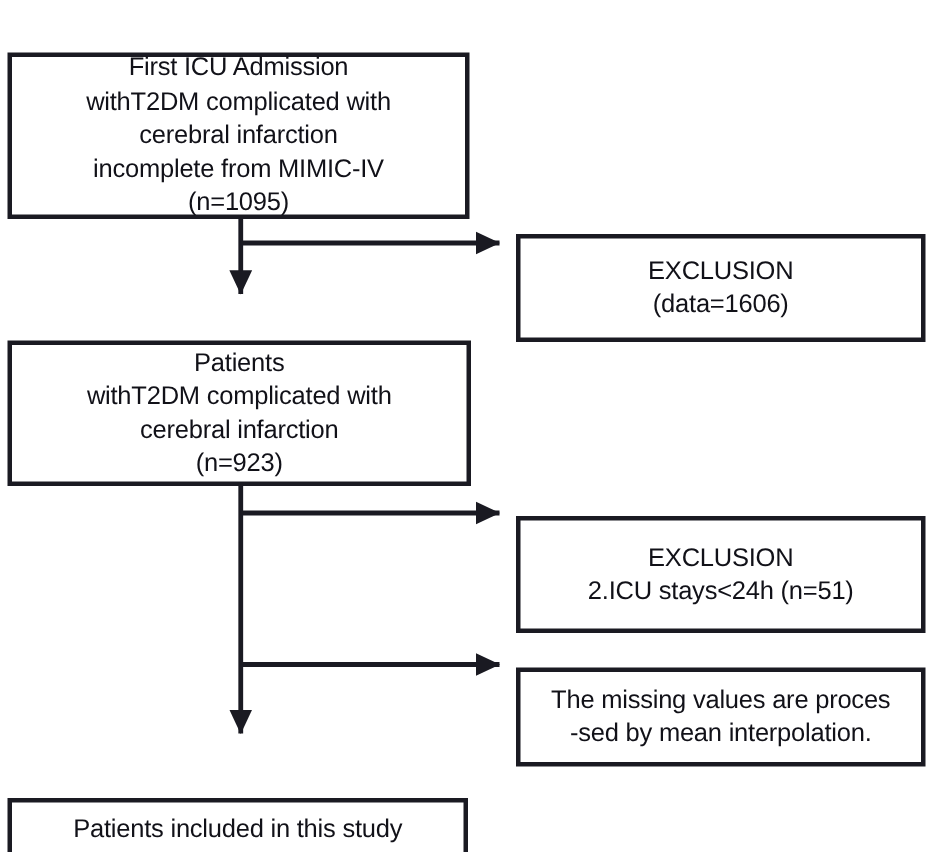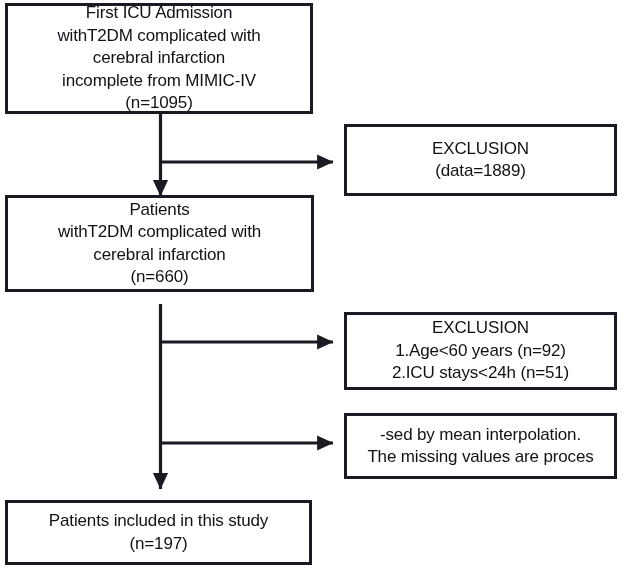--- a/index.html
+++ b/index.html
@@ -25,20 +25,21 @@
     background: #ffffff;
     display: flex;
     flex-direction: column;
     align-items: center;
     justify-content: center;
     text-align: center;
     color: #111118;
     font-size: 17px;
     line-height: 1.32;
     letter-spacing: -0.15px;
+    margin-top: 32px;
   }
   .node .line {
     display: block;
     white-space: nowrap;
   }
   
   #node-cohort-initial {
     left: 5px;  top: 3px;   width: 308px; height: 111px;
   }
   #node-cohort-filtered {
@@ -99,37 +100,36 @@
     <span class="line">withT2DM complicated with</span>
     <span class="line">cerebral infarction</span>
     <span class="line">incomplete from MIMIC-IV</span>
     <span class="line">(n=1095)</span>
   </div>
 
   <div class="node" id="node-cohort-filtered">
     <span class="line">Patients</span>
     <span class="line">withT2DM complicated with</span>
     <span class="line">cerebral infarction</span>
-    <span class="line">(n=660)</span>
+    <span class="line">(n=923)</span>
   </div>
 
   <div class="node" id="node-cohort-final">
     <span class="line">Patients included in this study</span>
     <span class="line">(n=197)</span>
   </div>
 
   <div class="node" id="node-exclusion-incomplete">
     <span class="line">EXCLUSION</span>
-    <span class="line">(data=1889)</span>
+    <span class="line">(data=1606)</span>
   </div>
 
   <div class="node" id="node-exclusion-criteria">
     <span class="line">EXCLUSION</span>
-    <span class="line">1.Age&lt;60 years (n=92)</span>
     <span class="line">2.ICU stays&lt;24h (n=51)</span>
   </div>
 
   <div class="node" id="node-missing-values">
+    <span class="line">The missing values are proces</span>
     <span class="line">-sed by mean interpolation.</span>
-    <span class="line">The missing values are proces</span>
   </div>
 
 </div>
 
 </body></html>

